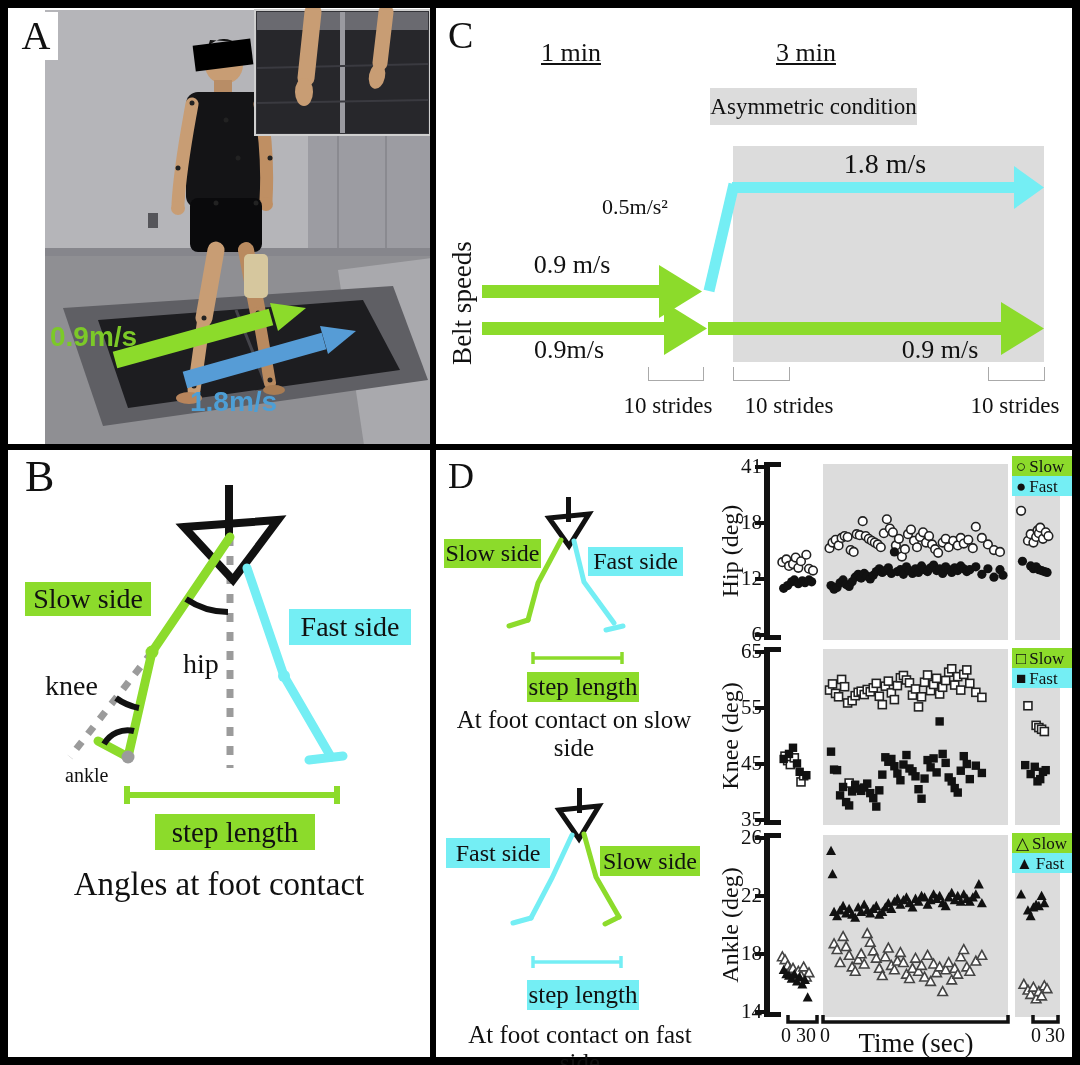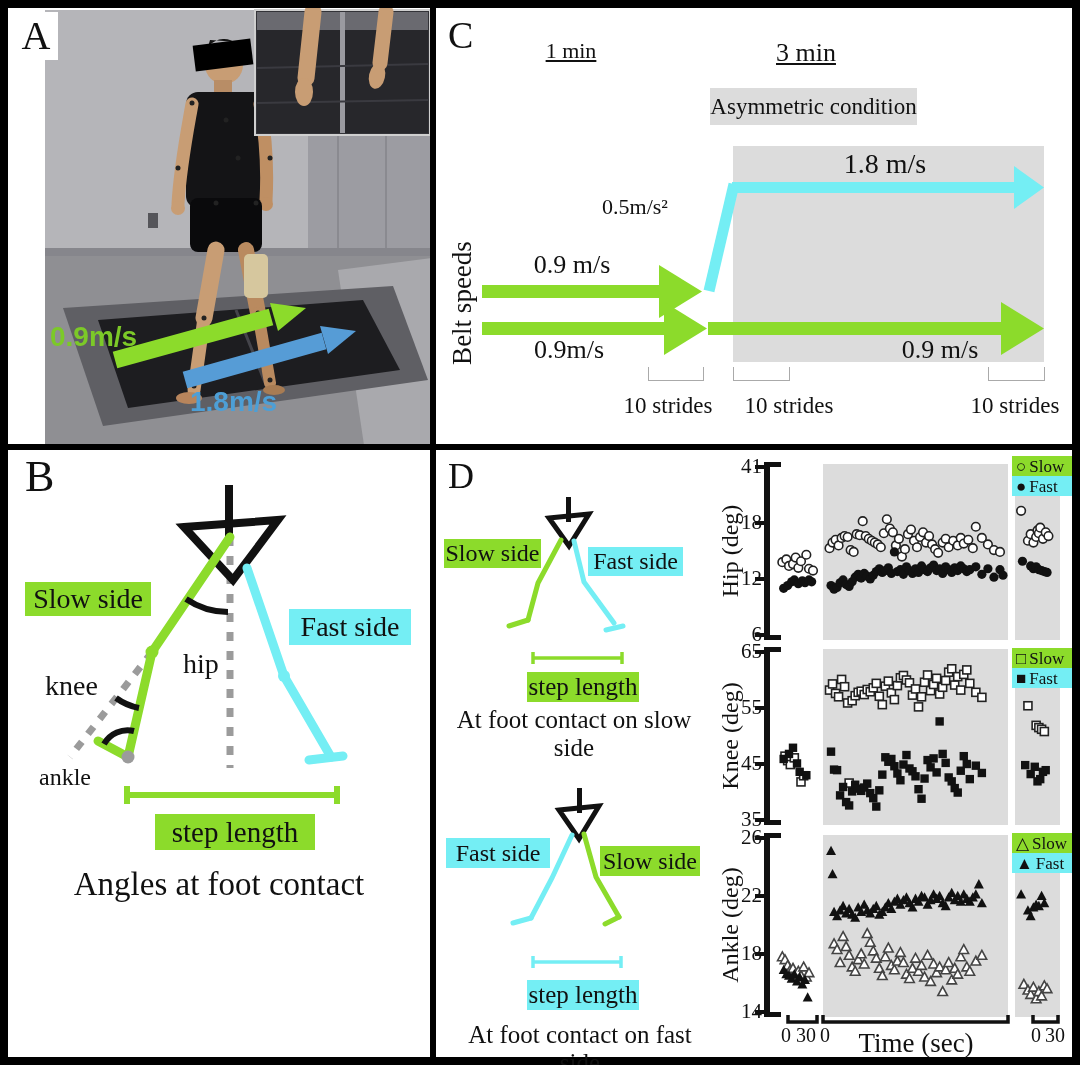--- a/index.html
+++ b/index.html
@@ -114,21 +114,21 @@
       <g>
         <rect x="46" y="277" width="177" height="13" fill="var(--green)"></rect>
         <polygon points="223,257 266,283.5 223,310" fill="var(--green)"></polygon>
         <rect x="46" y="314" width="182" height="13" fill="var(--green)"></rect>
         <polygon points="228,294 271,320.5 228,347" fill="var(--green)"></polygon>
         <rect x="272" y="314" width="293" height="13" fill="var(--green)"></rect>
         <polygon points="565,294 608,320.5 565,347" fill="var(--green)"></polygon>
       </g>
     </svg>
     <div class="abs plabel" style="left:12px;top:8px;">C</div>
-    <div class="abs ctr underl" style="left:94px;top:30px;width:82px;font-size:22px;">1 min</div>
+    <div class="abs ctr underl" style="left:94px;top:30px;width:82px;font-size:26px;">1 min</div>
     <div class="abs ctr underl" style="left:329px;top:30px;width:82px;font-size:26px;text-align:center;">3 min</div>
     <div class="abs ctr" style="left:274px;top:80px;width:207px;height:37px;font-size:23px;line-height:37px;background:var(--gray);">Asymmetric condition</div>
     <div class="abs ctr" style="left:384px;top:140px;width:130px;font-size:28px;">1.8 m/s</div>
     <div class="abs ctr" style="left:149px;top:186px;width:100px;font-size:22px;">0.5m/s²</div>
     <div class="abs ctr" style="left:-55px;top:281px;width:160px;height:28px;font-size:27px;transform:rotate(-90deg);">Belt speeds</div>
     <div class="abs ctr" style="left:74px;top:242px;width:124px;font-size:26px;">0.9 m/s</div>
     <div class="abs ctr" style="left:74px;top:327px;width:118px;font-size:26px;">0.9m/s</div>
     <div class="abs ctr" style="left:442px;top:327px;width:124px;font-size:26px;">0.9 m/s</div>
     <div class="bracket-u" style="left:212px;top:359px;width:54px;height:13px;"></div>
     <div class="bracket-u" style="left:297px;top:359px;width:55px;height:13px;"></div>
@@ -158,21 +158,21 @@
         <line x1="119" y1="345" x2="329" y2="345"></line>
         <line x1="119" y1="336" x2="119" y2="354"></line>
         <line x1="329" y1="336" x2="329" y2="354"></line>
       </g>
     </svg>
     <div class="abs plabel" style="left:17px;top:5px;font-size:44px;">B</div>
     <div class="abs ctr hl-green" style="left:17px;top:132px;width:126px;height:34px;font-size:28px;line-height:34px;">Slow side</div>
     <div class="abs ctr hl-cyan" style="left:281px;top:159px;width:122px;height:36px;font-size:28px;line-height:36px;">Fast side</div>
     <div class="abs" style="left:37px;top:220px;font-size:28px;">knee</div>
     <div class="abs" style="left:175px;top:198px;font-size:28px;">hip</div>
-    <div class="abs" style="left:31px;top:314px;font-size:24px;text-align:right;">ankle</div>
+    <div class="abs" style="left:57px;top:314px;font-size:20px;text-align:right;">ankle</div>
     <div class="abs ctr hl-green" style="left:147px;top:364px;width:160px;height:36px;font-size:29px;line-height:36px;">step length</div>
     <div class="abs ctr" style="left:36px;top:416px;width:350px;font-size:33px;">Angles at foot contact</div>
   </div>
 
   <div class="panel" style="left:436px;top:450px;width:636px;height:607px;">
     <svg width="290" height="607" viewBox="0 0 290 607">
 
       <g>
         <rect x="130" y="47" width="5" height="25" fill="#111"></rect>
         <polygon points="113,68 153,64 133,96" fill="none" stroke="#111" stroke-width="5"></polygon>

